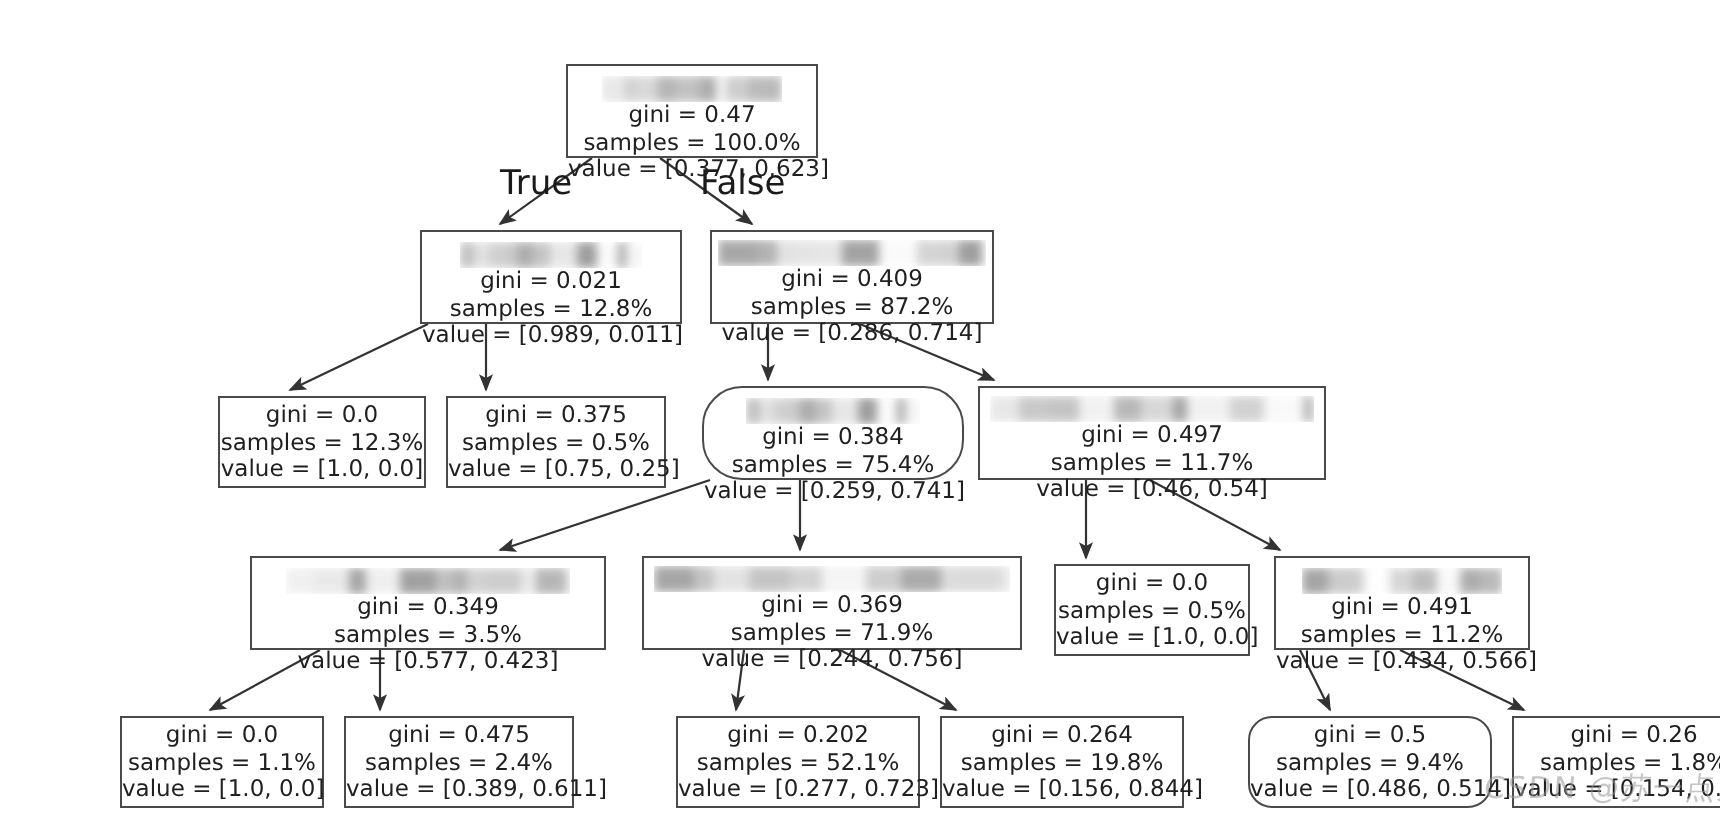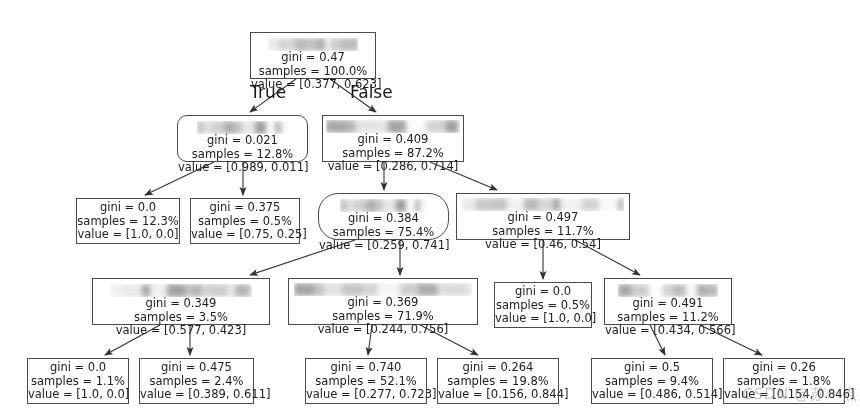--- a/index.html
+++ b/index.html
@@ -28,20 +28,21 @@
     box-sizing: border-box;
     border: 1px solid #4a4a4a;
     background: #ffffff;
     text-align: center;
     color: #202020;
     font-size: 11.5px;
     line-height: 13.6px;
     padding-top: 2px;
     padding-bottom: 2px;
     white-space: nowrap;
+    margin-left: 33px;
   }
   .node .line {
     display: block;
   }
   
   .redact {
     display: block;
     position: relative;
     height: 13px;
     margin: 0 auto 0 auto;
@@ -118,21 +119,21 @@
 
   <div id="nodes-layer">
       <div class="node" style="left: 250px; top: 32px; width: 126px; height: 47px;">
         <span class="redact" style="width: 90px; margin-top: 3px;">
           <span class="blur" style="background: linear-gradient(90deg, rgb(231, 231, 231) 0%, rgb(231, 231, 231) 12.5%, rgb(207, 207, 207) 12.5%, rgb(207, 207, 207) 18.9%, rgb(214, 214, 214) 18.9%, rgb(214, 214, 214) 30.4%, rgb(178, 178, 178) 30.4%, rgb(178, 178, 178) 35.3%, rgb(175, 175, 175) 35.3%, rgb(175, 175, 175) 40.3%, rgb(189, 189, 189) 40.3%, rgb(189, 189, 189) 54.7%, rgb(167, 167, 167) 54.7%, rgb(167, 167, 167) 63.5%, rgb(244, 244, 244) 63.5%, rgb(244, 244, 244) 69.1%, rgb(202, 202, 202) 69.1%, rgb(202, 202, 202) 81.2%, rgb(182, 182, 182) 81.2%, rgb(182, 182, 182) 93.8%, rgb(179, 179, 179) 93.8%, rgb(179, 179, 179) 99.6%, rgb(203, 203, 203) 99.6%, rgb(203, 203, 203) 100%);"></span>
         </span>
         <span class="line">gini = 0.47</span>
         <span class="line">samples = 100.0%</span>
         <span class="line">value = [0.377, 0.623]</span>
       </div>
-      <div class="node" style="left: 177px; top: 115px; width: 131px; height: 47px; border-radius: 10px;">
+      <div class="node" style="left: 177px; top: 115px; width: 131px; height: 47px;">
         <span class="redact" style="width: 91px; margin-top: 3px;">
           <span class="blur" style="background: linear-gradient(90deg, rgb(189, 189, 189) 0%, rgb(189, 189, 189) 7.8%, rgb(224, 224, 224) 7.8%, rgb(224, 224, 224) 15.4%, rgb(206, 206, 206) 15.4%, rgb(206, 206, 206) 24.3%, rgb(199, 199, 199) 24.3%, rgb(199, 199, 199) 31.3%, rgb(166, 166, 166) 31.3%, rgb(166, 166, 166) 40.2%, rgb(192, 192, 192) 40.2%, rgb(192, 192, 192) 49.7%, rgb(229, 229, 229) 49.7%, rgb(229, 229, 229) 64.1%, rgb(150, 150, 150) 64.1%, rgb(150, 150, 150) 75.4%, rgb(251, 251, 251) 75.4%, rgb(251, 251, 251) 86.2%, rgb(176, 176, 176) 86.2%, rgb(176, 176, 176) 91.9%, rgb(246, 246, 246) 91.9%, rgb(246, 246, 246) 99.7%, rgb(228, 228, 228) 99.7%, rgb(228, 228, 228) 100%);"></span>
         </span>
         <span class="line">gini = 0.021</span>
         <span class="line">samples = 12.8%</span>
         <span class="line">value = [0.989, 0.011]</span>
       </div>
       <div class="node" style="left: 322px; top: 115px; width: 142px; height: 47px;">
         <span class="redact" style="width: 134px; margin-top: 2px;">
           <span class="blur" style="background: linear-gradient(90deg, rgb(161, 161, 161) 0%, rgb(161, 161, 161) 14.9%, rgb(173, 173, 173) 14.9%, rgb(173, 173, 173) 22%, rgb(224, 224, 224) 22%, rgb(224, 224, 224) 27.5%, rgb(226, 226, 226) 27.5%, rgb(226, 226, 226) 36.3%, rgb(228, 228, 228) 36.3%, rgb(228, 228, 228) 46.1%, rgb(156, 156, 156) 46.1%, rgb(156, 156, 156) 59.9%, rgb(250, 250, 250) 59.9%, rgb(250, 250, 250) 74.4%, rgb(209, 209, 209) 74.4%, rgb(209, 209, 209) 83.5%, rgb(206, 206, 206) 83.5%, rgb(206, 206, 206) 89.8%, rgb(151, 151, 151) 89.8%, rgb(151, 151, 151) 98.5%, rgb(240, 240, 240) 98.5%, rgb(240, 240, 240) 100%);"></span>
@@ -200,30 +201,30 @@
         <span class="line">gini = 0.0</span>
         <span class="line">samples = 1.1%</span>
         <span class="line">value = [1.0, 0.0]</span>
       </div>
       <div class="node" style="left: 139px; top: 358px; width: 115px; height: 46px;">
         <span class="line">gini = 0.475</span>
         <span class="line">samples = 2.4%</span>
         <span class="line">value = [0.389, 0.611]</span>
       </div>
       <div class="node" style="left: 305px; top: 358px; width: 122px; height: 46px;">
-        <span class="line">gini = 0.740</span>
+        <span class="line">gini = 0.202</span>
         <span class="line">samples = 52.1%</span>
         <span class="line">value = [0.277, 0.723]</span>
       </div>
       <div class="node" style="left: 437px; top: 358px; width: 122px; height: 46px;">
         <span class="line">gini = 0.264</span>
         <span class="line">samples = 19.8%</span>
         <span class="line">value = [0.156, 0.844]</span>
       </div>
-      <div class="node" style="left: 591px; top: 358px; width: 122px; height: 46px;">
+      <div class="node" style="left: 591px; top: 358px; width: 122px; height: 46px; border-radius: 12px;">
         <span class="line">gini = 0.5</span>
         <span class="line">samples = 9.4%</span>
         <span class="line">value = [0.486, 0.514]</span>
       </div>
       <div class="node" style="left: 723px; top: 358px; width: 122px; height: 46px;">
         <span class="line">gini = 0.26</span>
         <span class="line">samples = 1.8%</span>
         <span class="line">value = [0.154, 0.846]</span>
       </div>
     </div>

